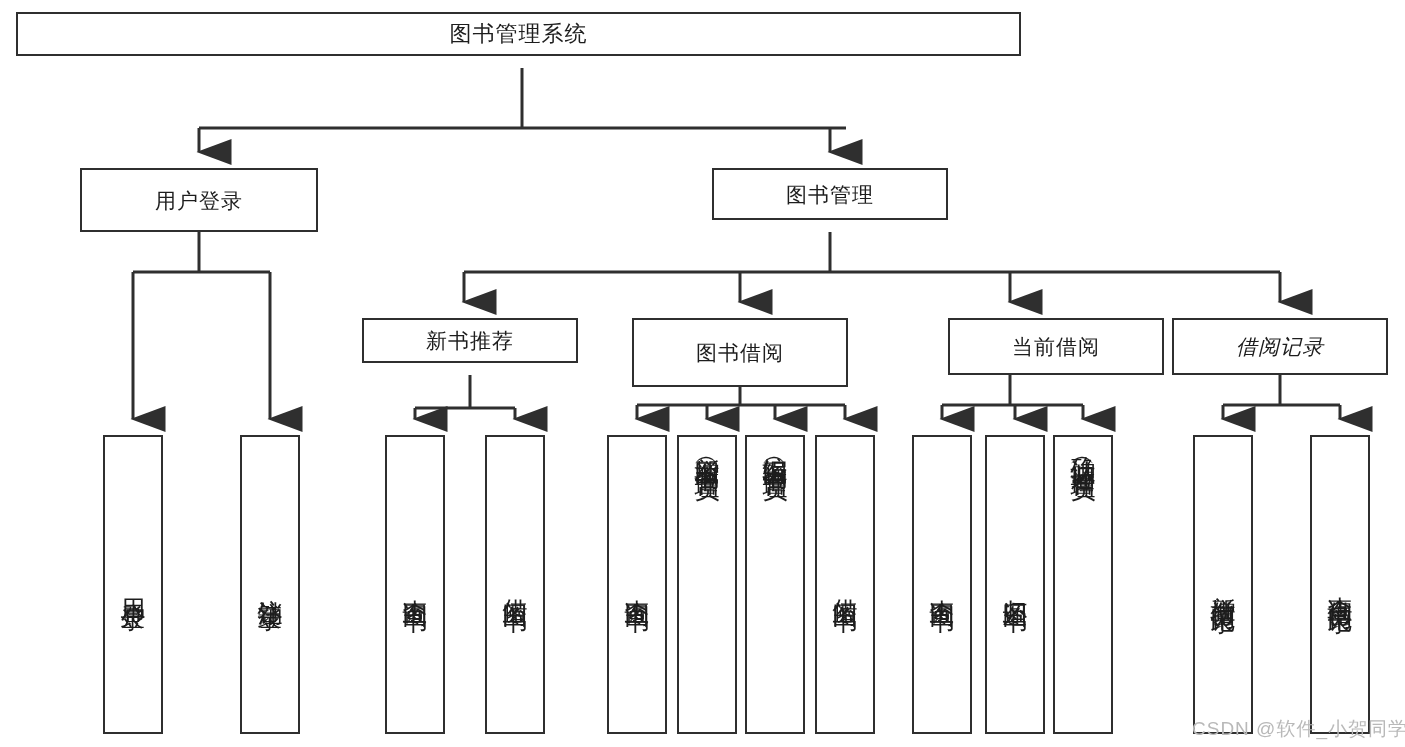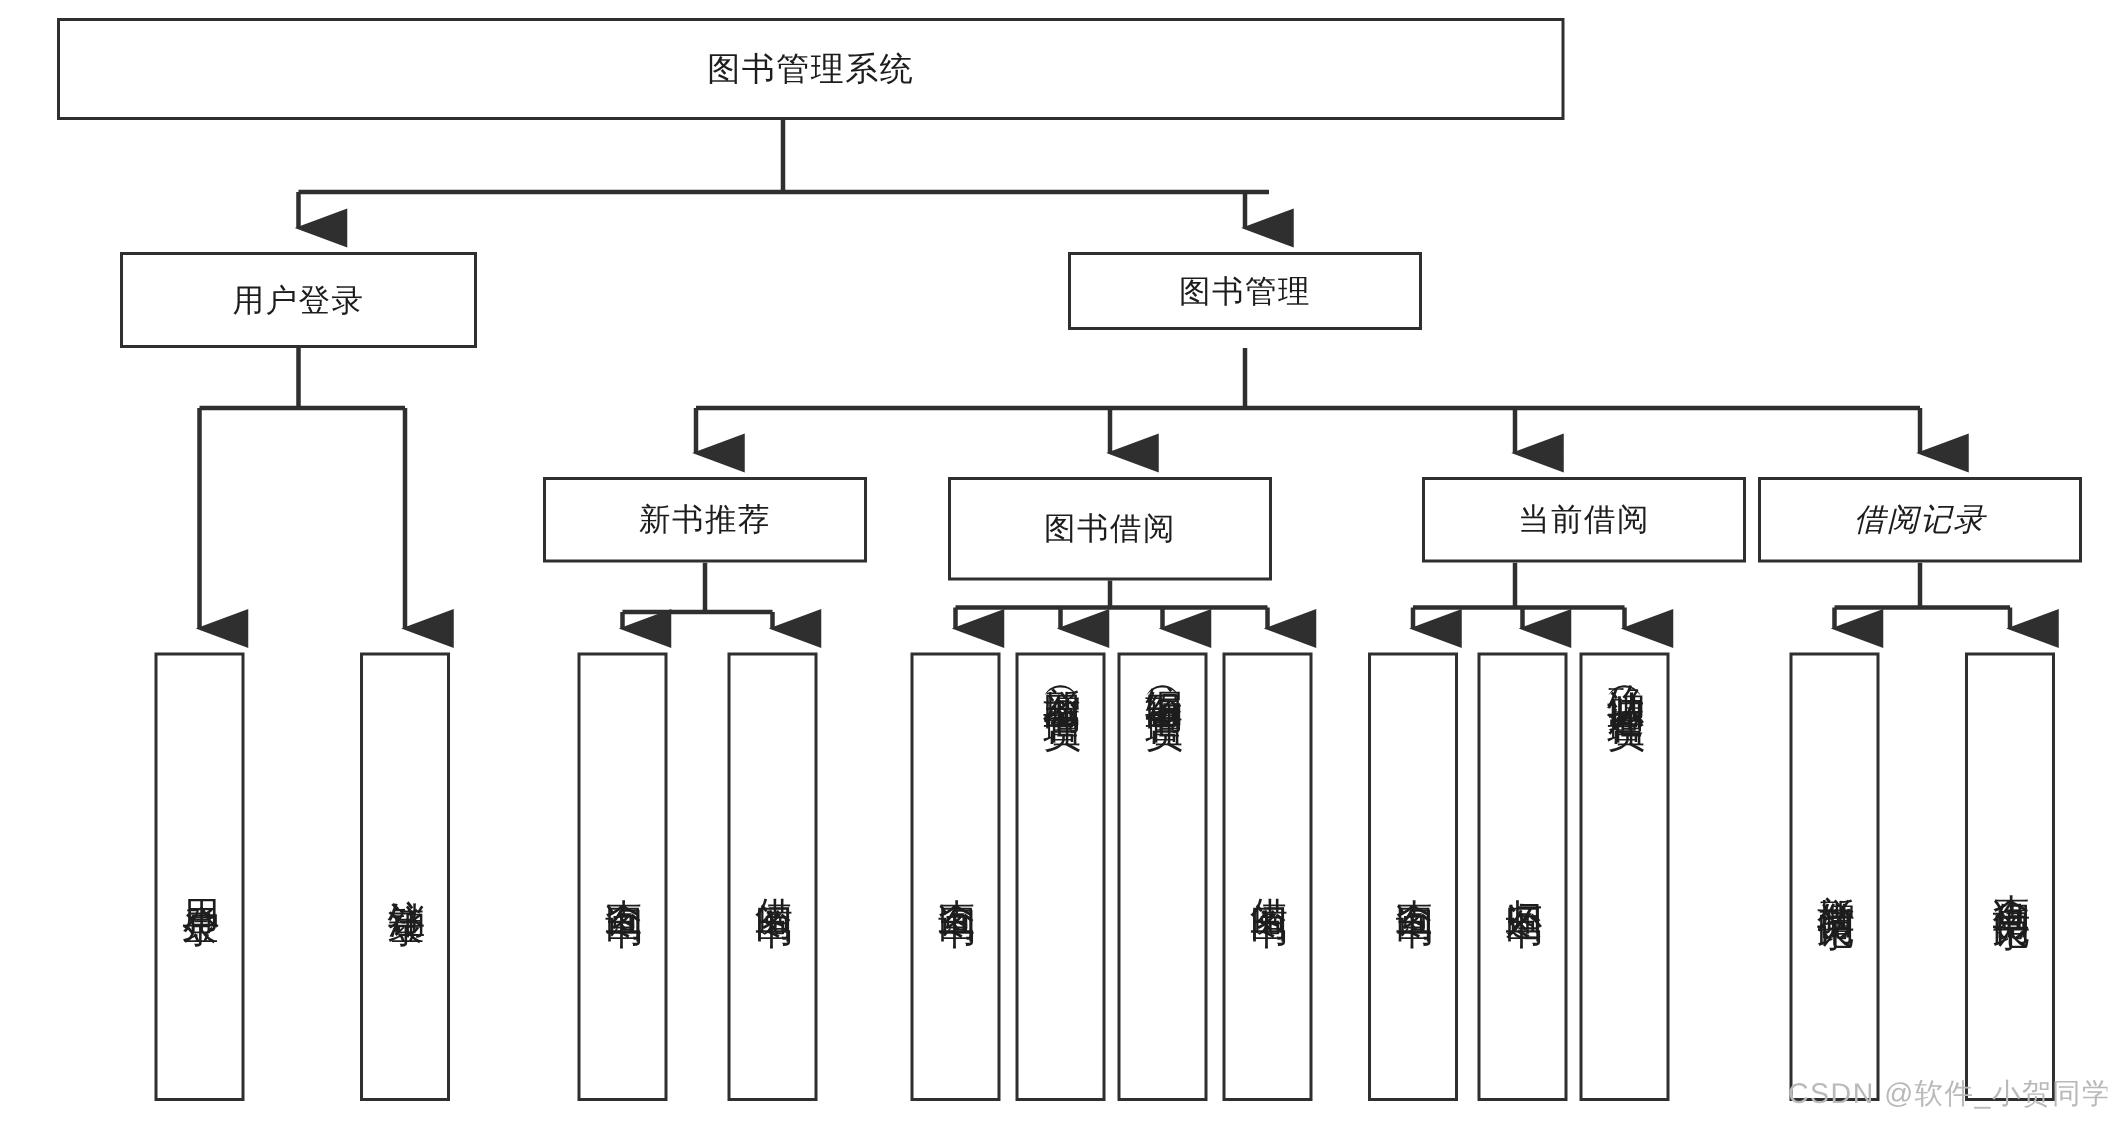--- a/index.html
+++ b/index.html
@@ -98,32 +98,32 @@
       <path d="M 1015 405 L 1015 419" marker-end="url(#arrdown)"></path>
       <path d="M 1083 405 L 1083 419" marker-end="url(#arrdown)"></path>
 
       <path d="M 1280 375 L 1280 405"></path>
       <path d="M 1223 405 L 1340 405"></path>
       <path d="M 1223 405 L 1223 419" marker-end="url(#arrdown)"></path>
       <path d="M 1340 405 L 1340 419" marker-end="url(#arrdown)"></path>
     </g>
   </svg>
 
-  <div class="node root horiz" style="left:38px;top:12px;width:1005px;height:68px;">
+  <div class="node root horiz" style="left:16px;top:12px;width:1005px;height:44px;">
     <span class="lbl">图书管理系统</span>
   </div>
 
   <div class="node horiz" style="left:80px;top:168px;width:238px;height:64px;">
     <span class="lbl">用户登录</span>
   </div>
   <div class="node horiz" style="left:712px;top:168px;width:236px;height:52px;">
     <span class="lbl">图书管理</span>
   </div>
 
-  <div class="node horiz" style="left:362px;top:318px;width:216px;height:57px;">
+  <div class="node horiz" style="left:362px;top:318px;width:216px;height:45px;">
     <span class="lbl">新书推荐</span>
   </div>
   <div class="node horiz" style="left:632px;top:318px;width:216px;height:69px;">
     <span class="lbl">图书借阅</span>
   </div>
   <div class="node horiz" style="left:948px;top:318px;width:216px;height:57px;text-align:center;">
     <span class="lbl">当前借阅</span>
   </div>
   <div class="node horiz" style="left:1172px;top:318px;width:216px;height:57px;font-style:italic;">
     <span class="lbl">借阅记录</span>

